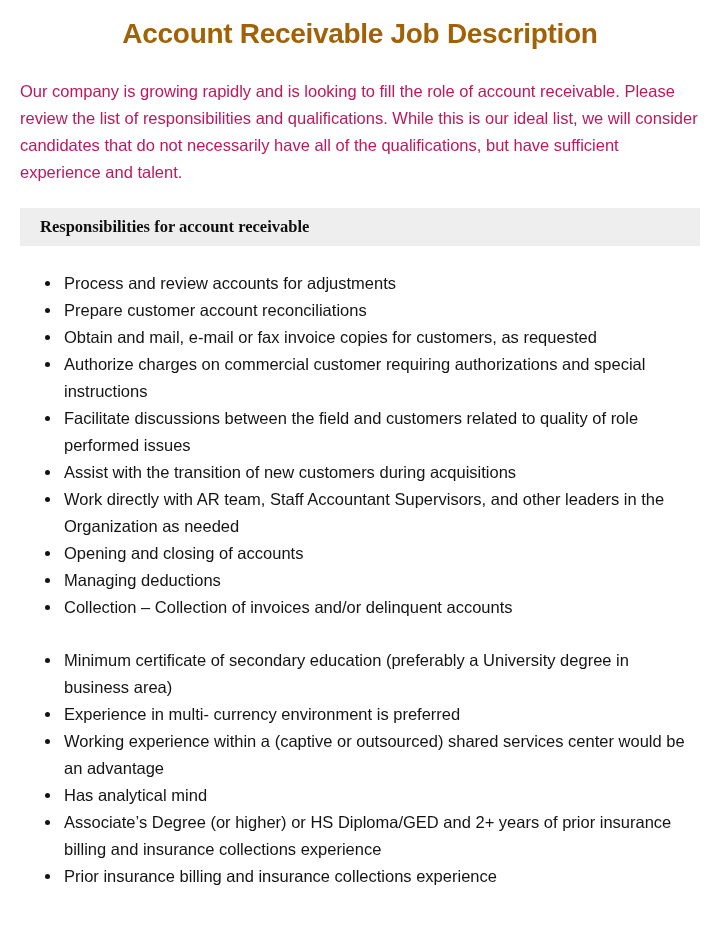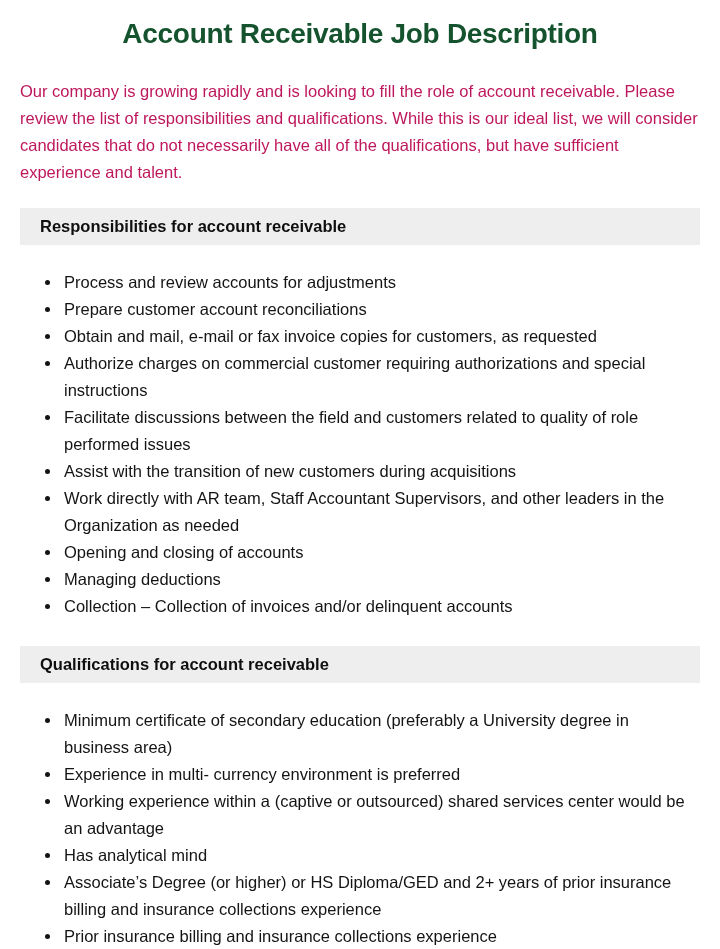--- a/index.html
+++ b/index.html
@@ -14,35 +14,36 @@
     min-height: 949px;
     padding: 10px 20px 30px 20px;
   }
   .doc-title {
     font-size: 28px;
     font-weight: 700;
     text-align: center;
     letter-spacing: -0.3px;
     margin-top: 8px;
     margin-bottom: 28px;
-    color: #14532d;
+    color: #a16207;
   }
   .intro {
     font-size: 16.5px;
     line-height: 27px;
     color: #be185d;
     margin-bottom: 22px;
   }
   .section-header {
     background: #eeeeee;
     font-size: 16.5px;
     font-weight: 700;
     color: #0f0f0f;
     padding: 9px 20px;
     margin: 0 0 24px 0;
+    font-family: Liberation Serif, serif;
   }
   .section-block { margin-bottom: 26px; }
   ul.bullet-list {
     list-style: disc;
     padding-left: 42px;
     padding-right: 4px;
     margin: 0;
   }
   ul.bullet-list li {
     font-size: 16.5px;
@@ -70,21 +71,20 @@
       <li>Facilitate discussions between the field and customers related to quality of role performed issues</li>
       <li>Assist with the transition of new customers during acquisitions</li>
       <li>Work directly with AR team, Staff Accountant Supervisors, and other leaders in the Organization as needed</li>
       <li>Opening and closing of accounts</li>
       <li>Managing deductions</li>
       <li>Collection – Collection of invoices and/or delinquent accounts</li>
     </ul>
   </div>
 
   <div class="section-block">
-    <div class="section-header">Qualifications for account receivable</div>
     <ul class="bullet-list">
       <li>Minimum certificate of secondary education (preferably a University degree in business area)</li>
       <li>Experience in multi- currency environment is preferred</li>
       <li>Working experience within a (captive or outsourced) shared services center would be an advantage</li>
       <li>Has analytical mind</li>
       <li>Associate’s Degree (or higher) or HS Diploma/GED and 2+ years of prior insurance billing and insurance collections experience</li>
       <li>Prior insurance billing and insurance collections experience</li>
     </ul>
   </div>
 

